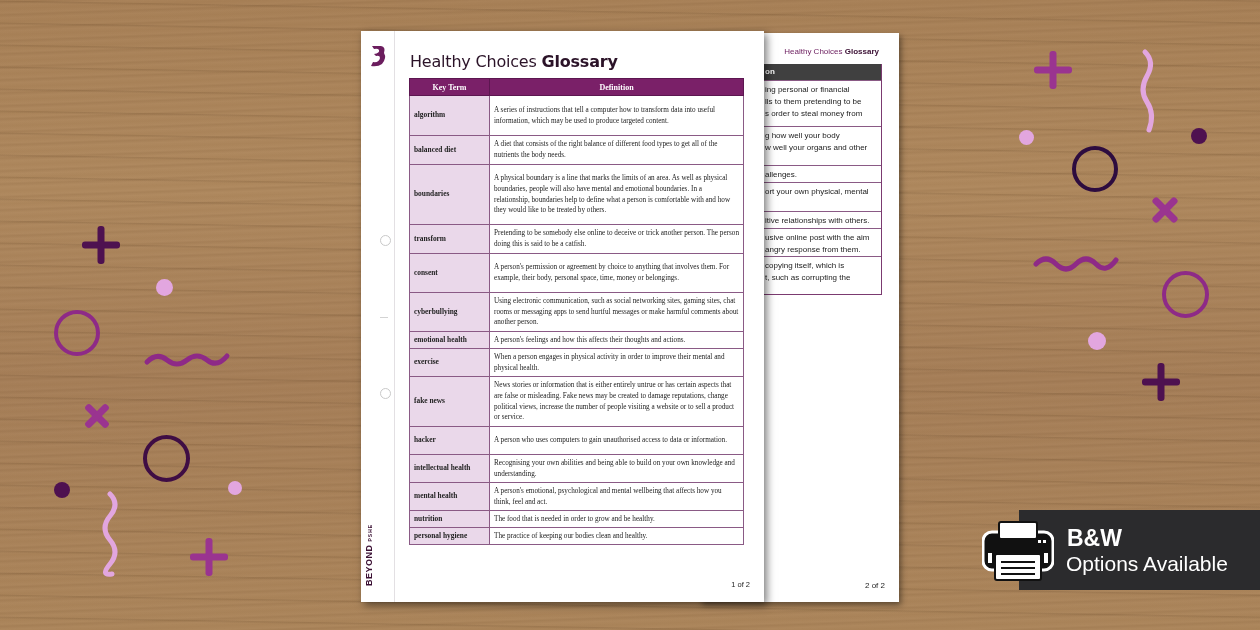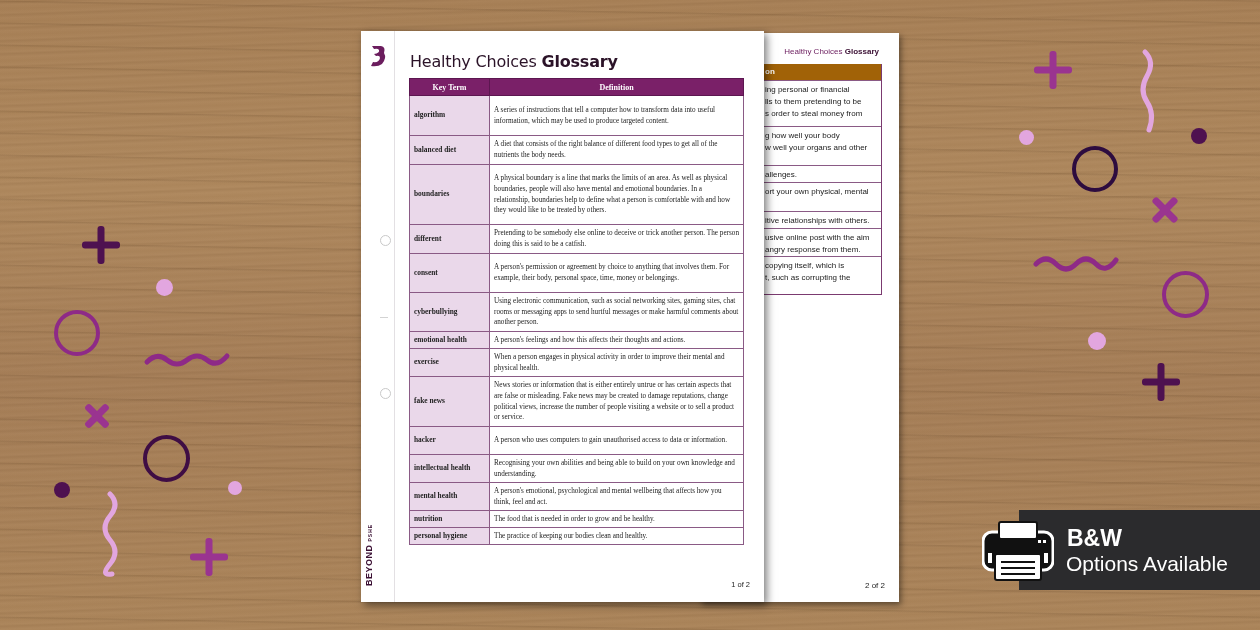--- a/index.html
+++ b/index.html
@@ -22,21 +22,21 @@
   svg.wave { position: absolute; overflow: visible; }
 
   
   .page2 {
     position: absolute; left: 700px; top: 33px; width: 199px; height: 569px;
     background: #fff; box-shadow: 2px 3px 6px rgba(0,0,0,0.45);
   }
   .p2-title { position: absolute; right: 20px; top: 14px; font-size: 8px; color: #6b1d5e; font-family: "Liberation Sans", sans-serif; }
   .p2-title b { color: #3a0f33; }
   .p2-table { position: absolute; left: 0; top: 31px; width: 180px; border: 1px solid #7b3a70; border-top: none; }
-  .p2-head { height: 16px; background: #a16207; color: #fff; font-size: 8px; font-weight: bold; line-height: 16px; padding-left: 64px; font-family: "Liberation Sans", sans-serif; }
+  .p2-head { height: 16px; background: #404040; color: #fff; font-size: 8px; font-weight: bold; line-height: 16px; padding-left: 64px; font-family: "Liberation Sans", sans-serif; }
   .p2-row { border-top: 1px solid #8a5a85; font-size: 8px; color: #222; line-height: 12px; padding: 3px 4px 3px 64px; box-sizing: border-box; overflow: hidden; font-family: "Liberation Sans", sans-serif; white-space: nowrap; }
   .p2-pagenum { position: absolute; right: 14px; bottom: 12px; font-size: 8px; color: #222; font-family: "Liberation Sans", sans-serif; }
 
   
   .page1 {
     position: absolute; left: 361px; top: 31px; width: 403px; height: 571px;
     background: #fff; box-shadow: 3px 3px 8px rgba(0,0,0,0.5);
   }
   .margin-strip { position: absolute; left: 0; top: 0; width: 33px; height: 100%; border-right: 1px solid #e3e0e3; }
   .logo-mark { position: absolute; left: 8px; top: 14px; width: 18px; height: 22px; }
@@ -159,21 +159,21 @@
         </tr>
       <tr style="height:29px;">
           <td class="term">balanced diet</td>
           <td>A diet that consists of the right balance of different food types to get all of the nutrients the body needs.</td>
         </tr>
       <tr style="height:60px;">
           <td class="term">boundaries</td>
           <td>A physical boundary is a line that marks the limits of an area. As well as physical boundaries, people will also have mental and emotional boundaries. In a relationship, boundaries help to define what a person is comfortable with and how they would like to be treated by others.</td>
         </tr>
       <tr style="height:29px;">
-          <td class="term">different</td>
+          <td class="term">transform</td>
           <td>Pretending to be somebody else online to deceive or trick another person. The person doing this is said to be a catfish.</td>
         </tr>
       <tr style="height:39px;">
           <td class="term">consent</td>
           <td>A person's permission or agreement by choice to anything that involves them. For example, their body, personal space, time, money or belongings.</td>
         </tr>
       <tr style="height:39px;">
           <td class="term">cyberbullying</td>
           <td>Using electronic communication, such as social networking sites, gaming sites, chat rooms or messaging apps to send hurtful messages or make harmful comments about another person.</td>
         </tr>

